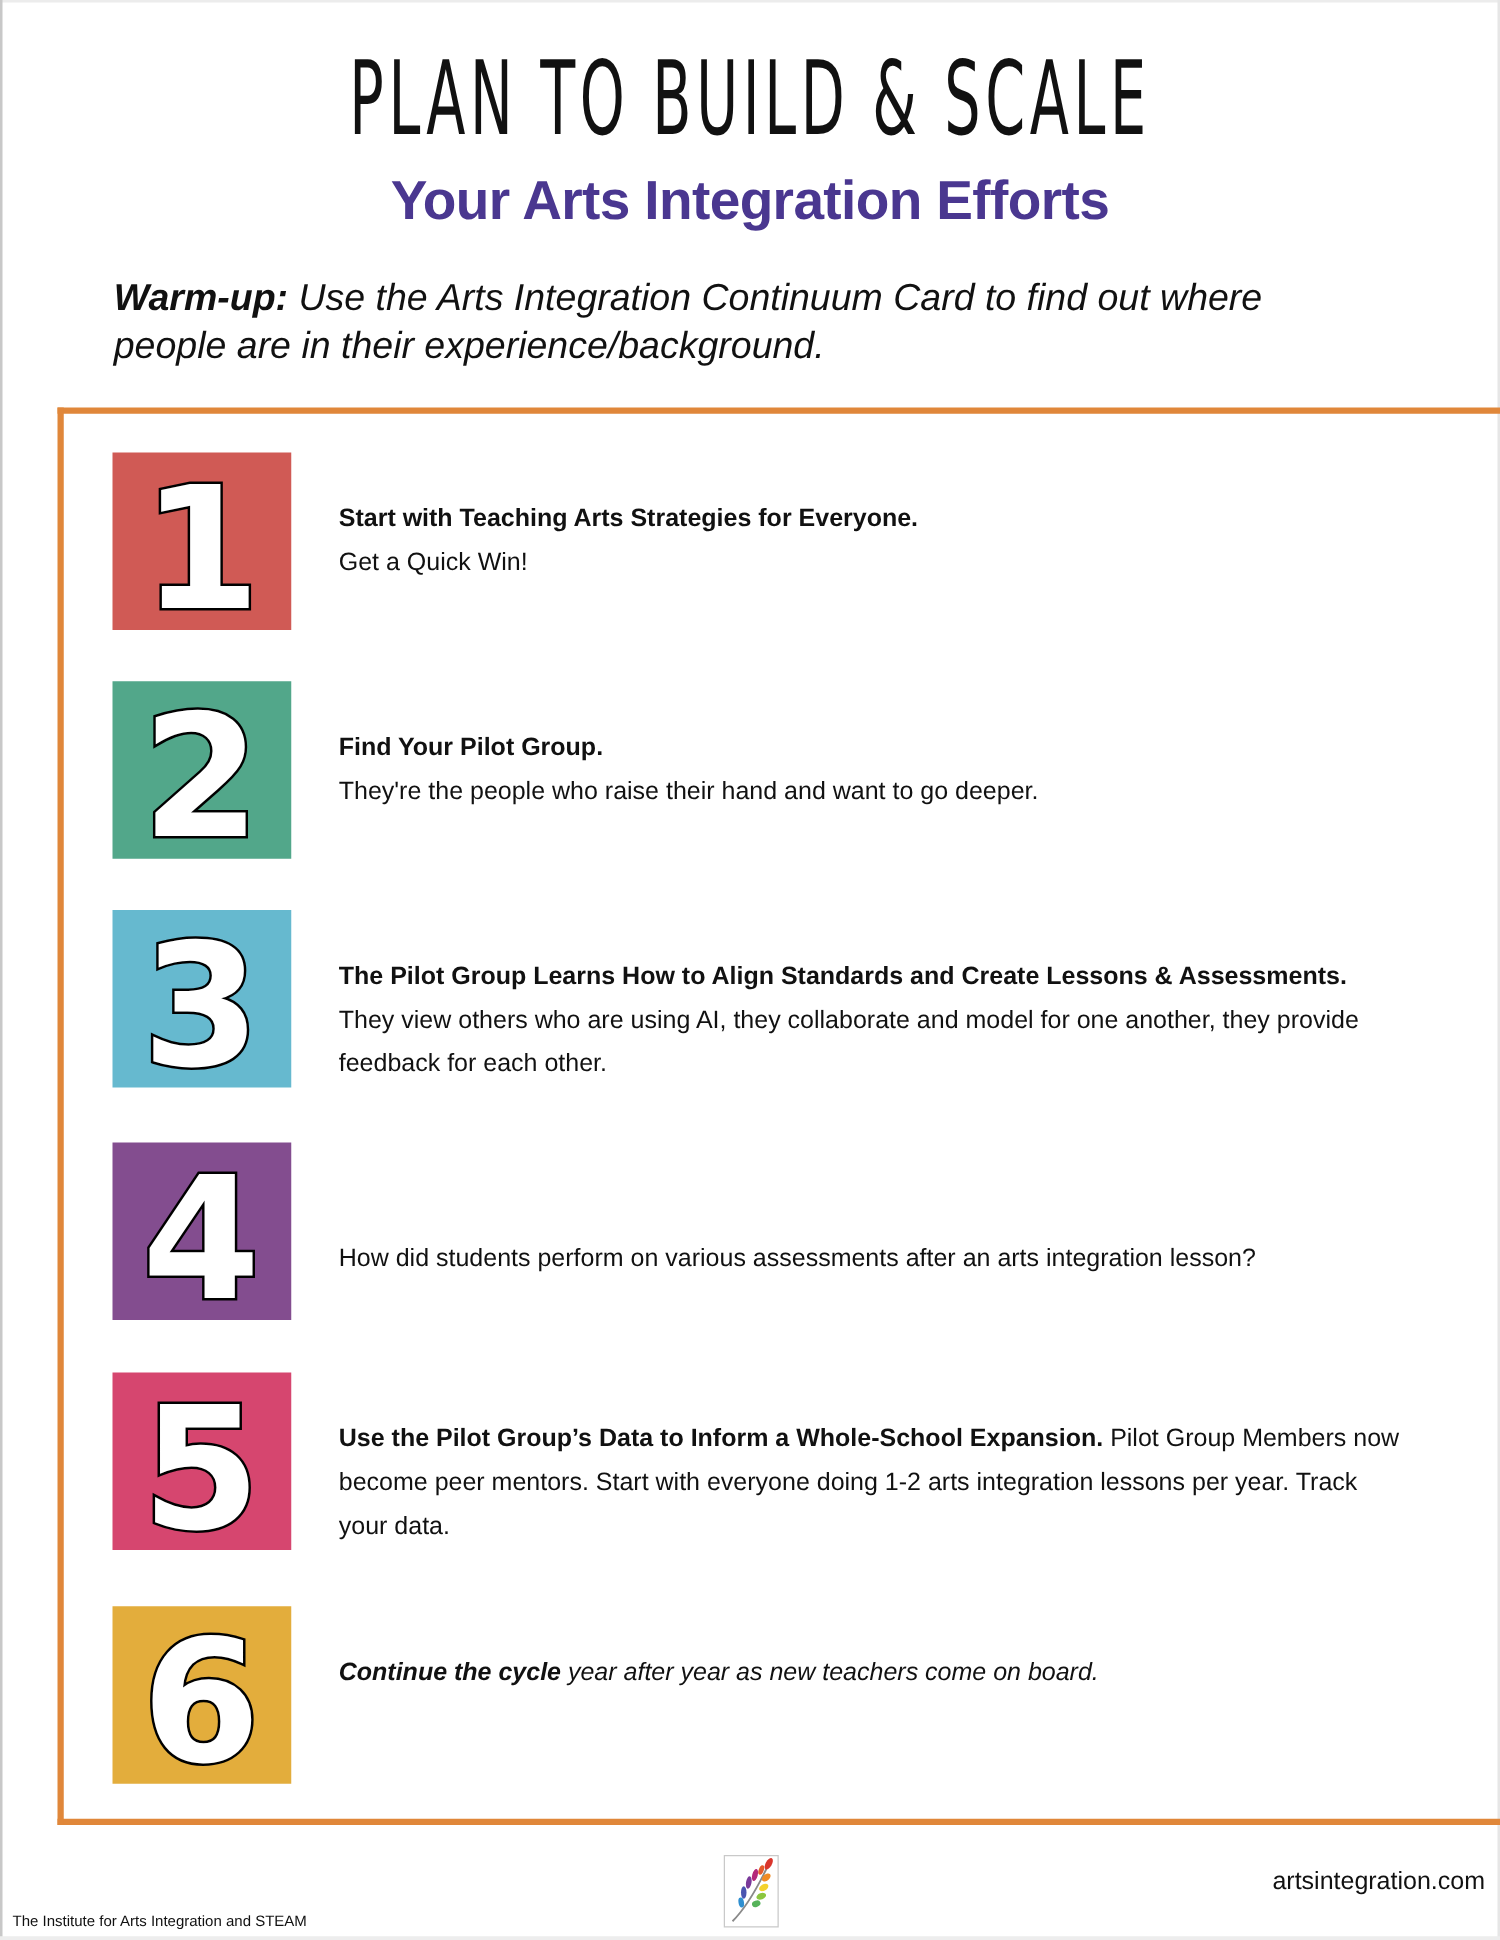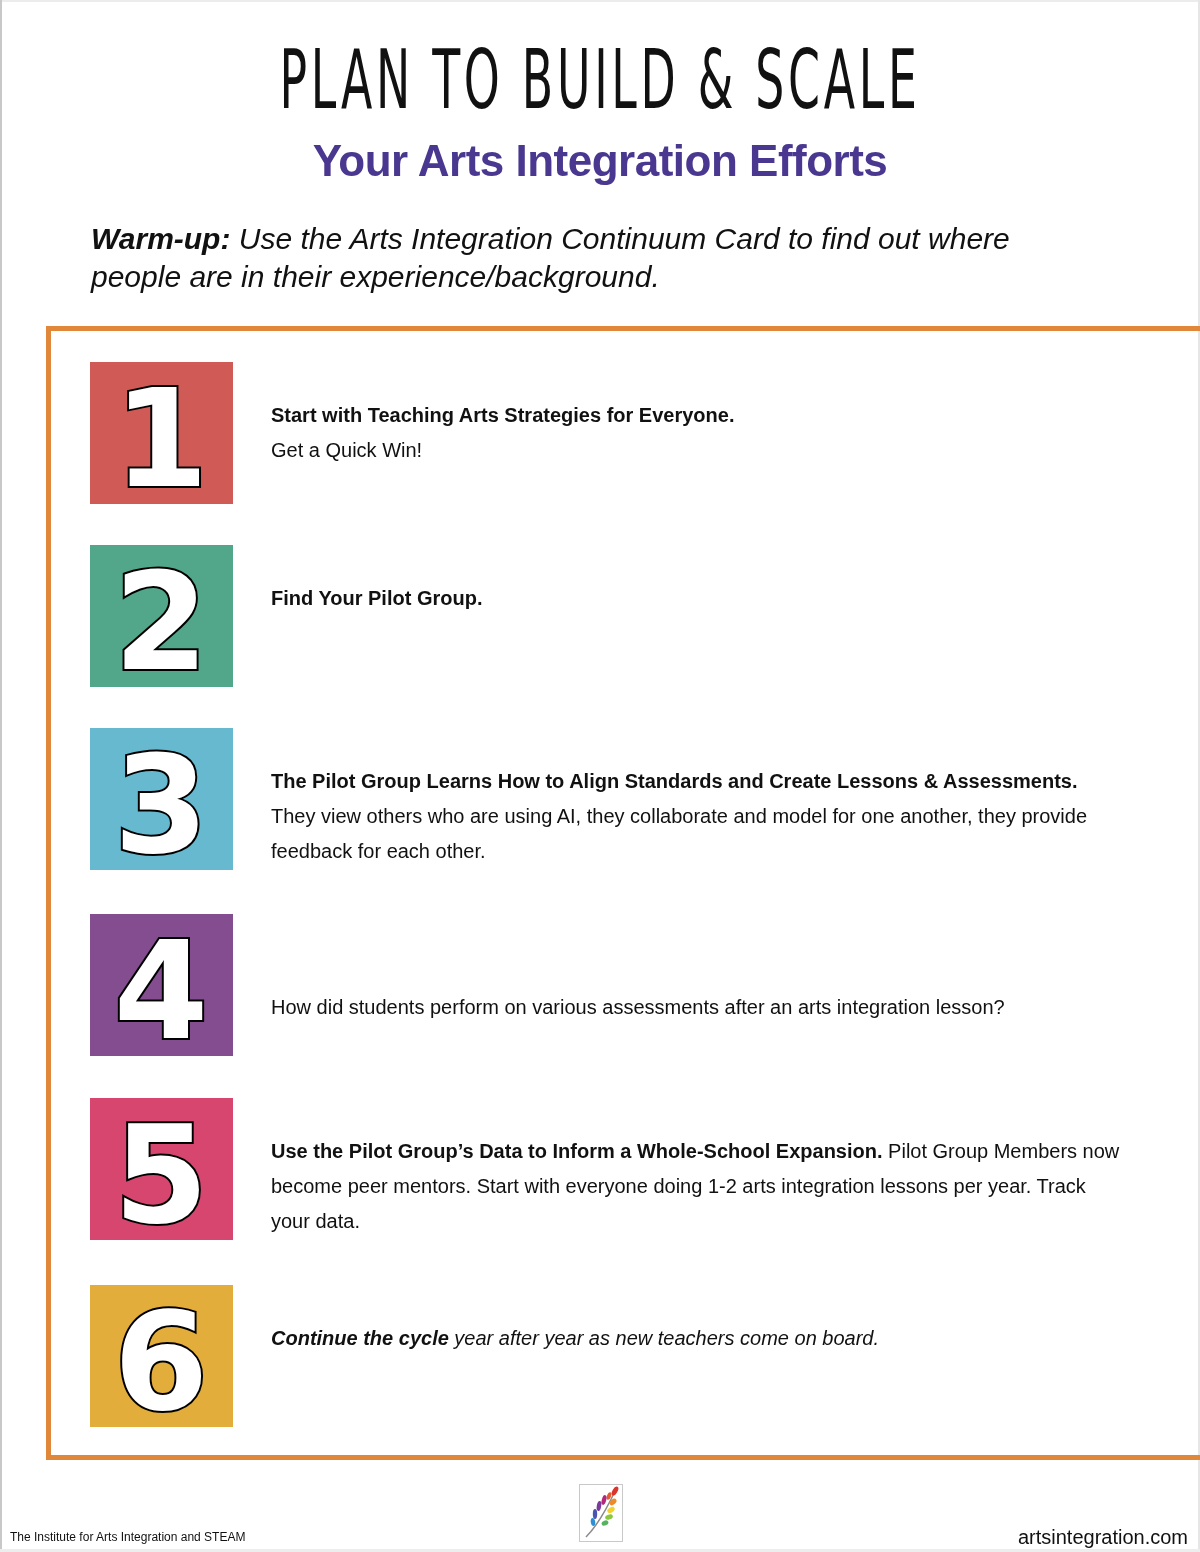--- a/index.html
+++ b/index.html
@@ -47,21 +47,21 @@
     .step-text {
       position: absolute; left: 181px; top: 0; width: 850px;
       font-size: 20px; line-height: 35px; color: #111; margin-top: 36px;
     }
     .step-text b { font-weight: bold; }
 
     .footer-left {
       position: absolute; left: 10px; top: 1524px; font-size: 12px; line-height: 26px; color: #111;
     }
     .footer-right {
-      position: absolute; right: 12px; top: 1524px; font-size: 20px; line-height: 26px; color: #111;
+      position: absolute; right: 12px; top: 1492px; font-size: 20px; line-height: 26px; color: #111;
     }
     .logo {
       position: absolute; left: 579px; top: 1484px; width: 44px; height: 58px;
       border: 1px solid #c9c9c9; box-sizing: border-box; background: #fff;
     }
     .footer-strip { position: absolute; left: 0; top: 1549px; width: 1200px; height: 3px; background: #ededed; }
   </style>
 </head>
 <body>
 
@@ -89,20 +89,21 @@
 </div>
 
 <div class="step" style="top:545px;">
   <div class="num-box" style="background:#52a78a;">
     <svg viewBox="0 0 143 142">
         <text class="num-text" x="71" y="124" text-anchor="middle">2</text>
       </svg>
   </div>
   <div class="step-text">
     <b>Find Your Pilot Group.</b><br>
+    <span>They're the people who raise their hand and want to go deeper.</span>
   </div>
 </div>
 
 <div class="step" style="top:728px;">
   <div class="num-box" style="background:#66b9cf;">
     <svg viewBox="0 0 143 142">
         <text class="num-text" x="71" y="124" text-anchor="middle">3</text>
       </svg>
   </div>
   <div class="step-text">

